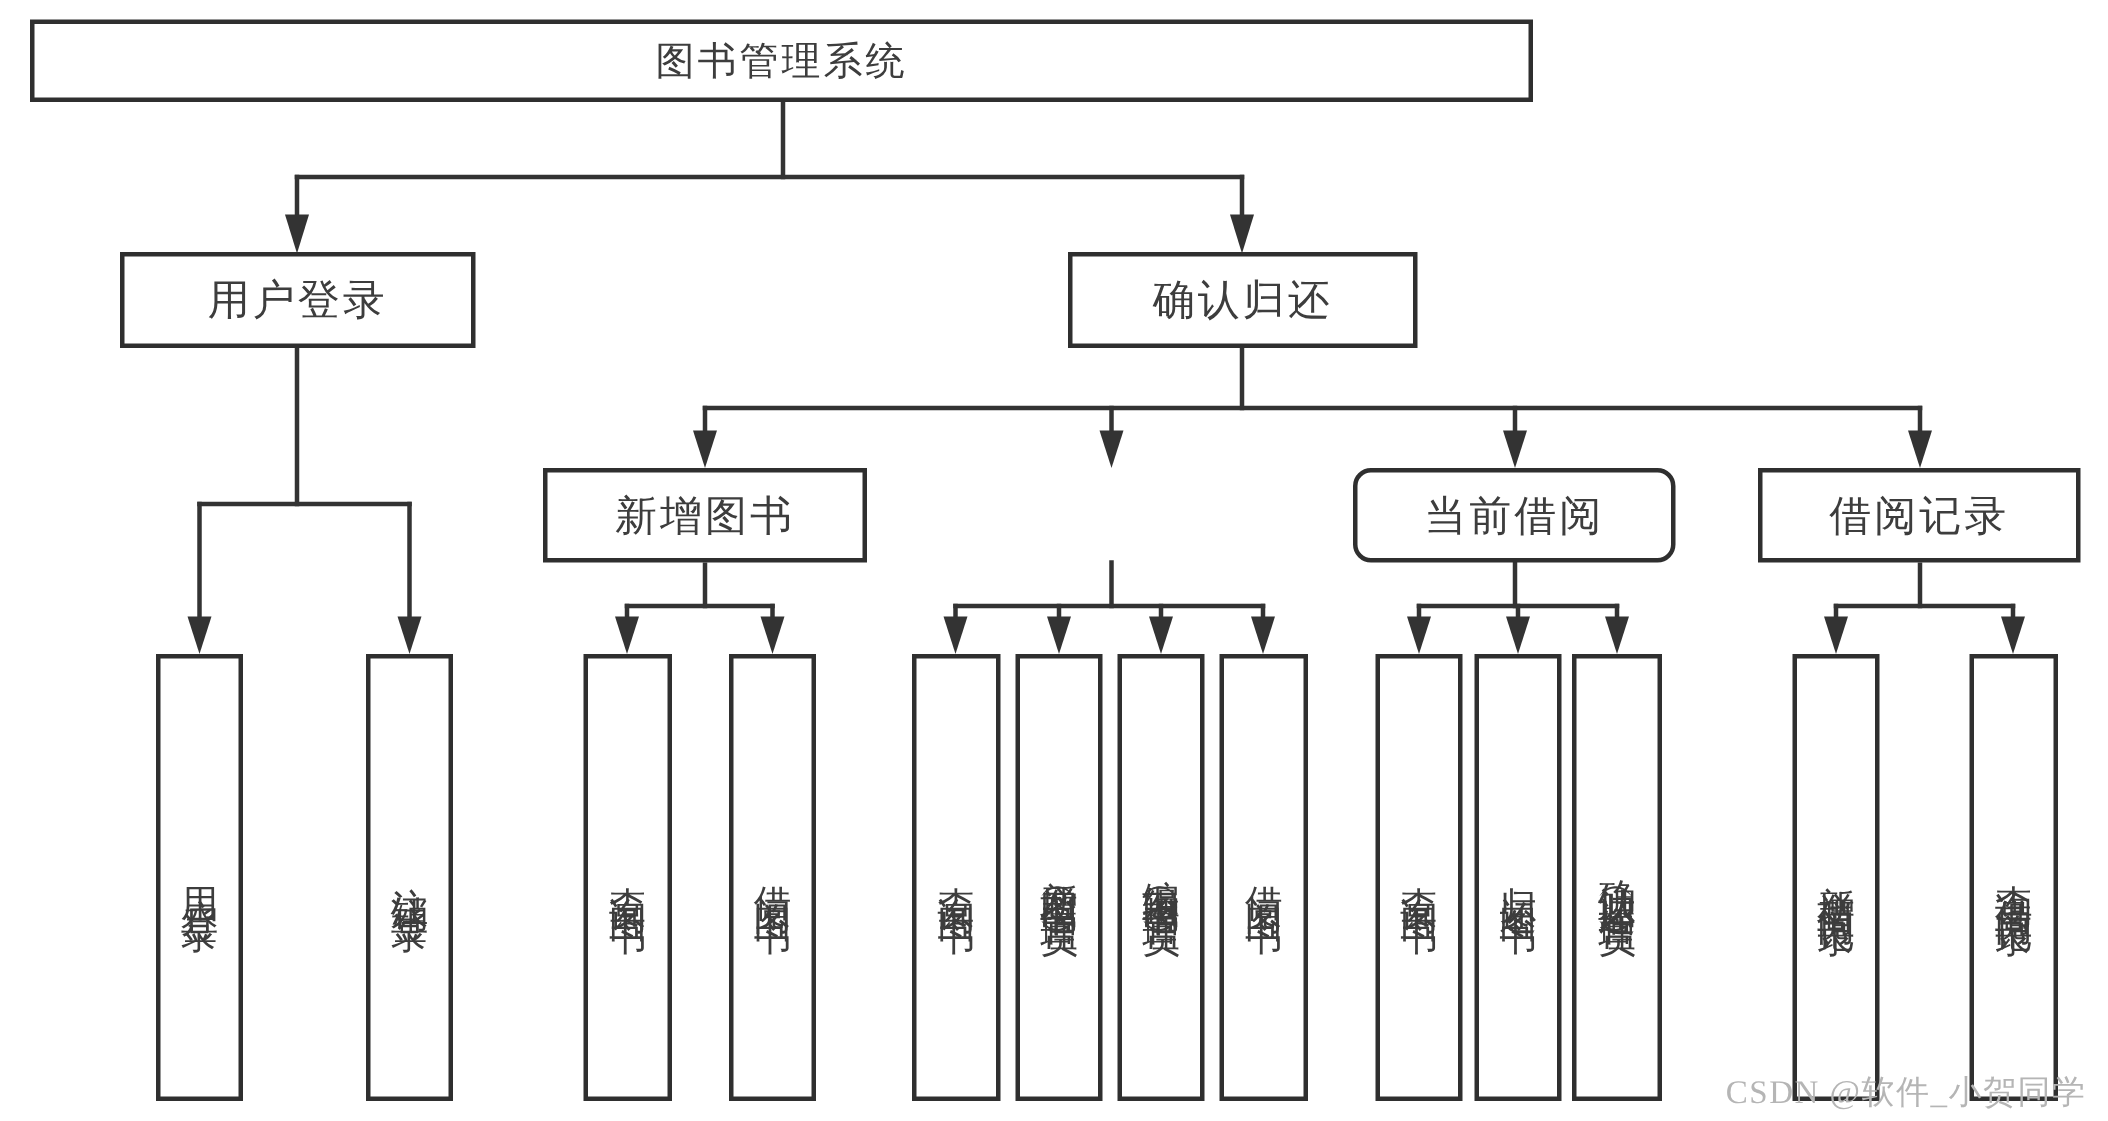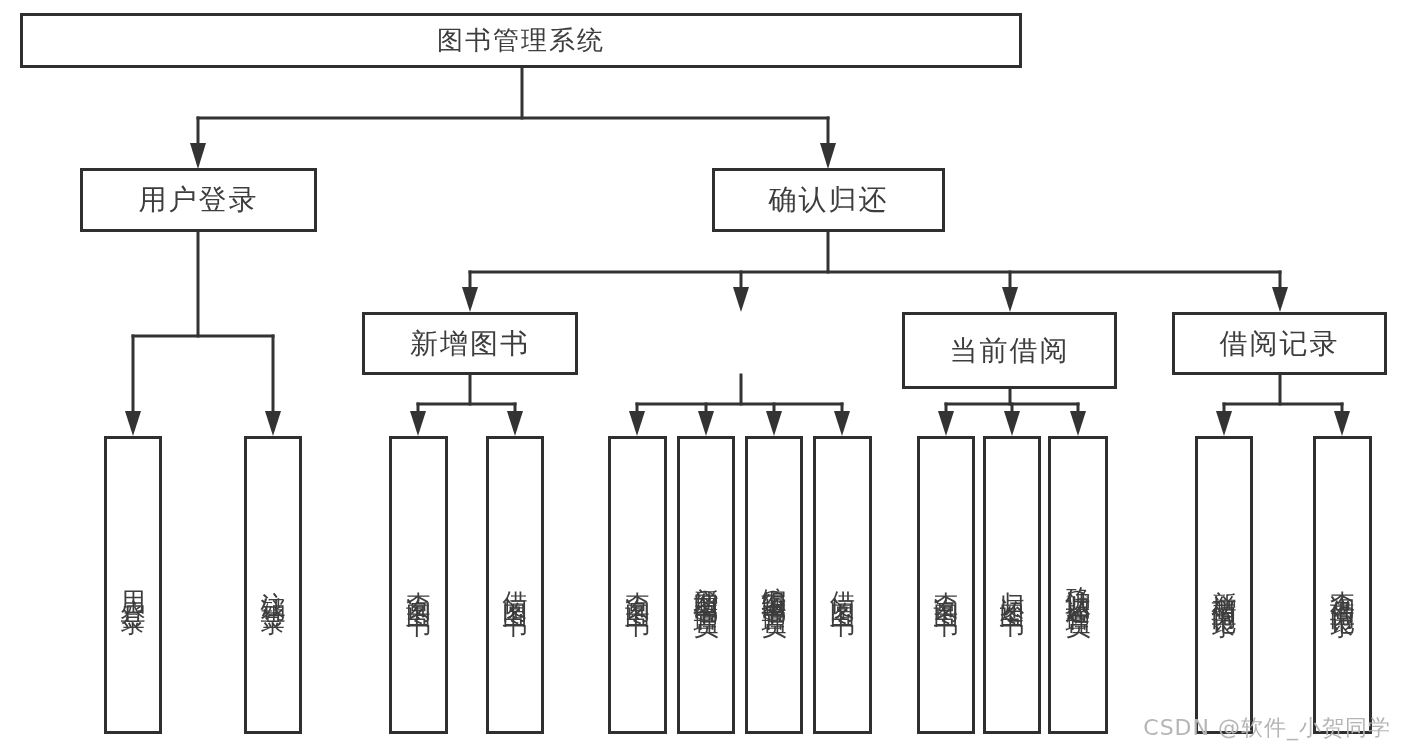--- a/index.html
+++ b/index.html
@@ -50,20 +50,21 @@
   .ls6 { letter-spacing: 5px; }
   .ls9 { letter-spacing: 4px; }
   .watermark {
     position: absolute;
     right: 14px;
     bottom: 4px;
     font-size: 22px;
     color: #b5b5b5;
     letter-spacing: 1px;
     white-space: nowrap;
+    font-family: Liberation Serif, serif;
   }
 </style>
 </head>
 <body>
 
 <div class="stage">
 
   <svg class="connectors" viewBox="0 0 1405 747" xmlns="http://www.w3.org/2000/svg">
     <g stroke="#333333" stroke-width="3" fill="none" stroke-linecap="square">
 
@@ -144,21 +145,21 @@
   <div class="box" style="left:80px; top:168px; width:237px; height:64px;">
     <span class="hlabel">用户登录</span>
   </div>
   <div class="box" style="left:712px; top:168px; width:233px; height:64px;">
     <span class="hlabel">确认归还</span>
   </div>
 
   <div class="box" style="left:362px; top:312px; width:216px; height:63px;">
     <span class="hlabel">新增图书</span>
   </div>
-  <div class="box" style="left:902px; top:312px; width:215px; height:77px;">
+  <div class="box" style="left:902px; top:312px; width:215px; height:63px;border-radius:12px;">
     <span class="hlabel">当前借阅</span>
   </div>
   <div class="box" style="left:1172px; top:312px; width:215px; height:63px;text-align:center;">
     <span class="hlabel">借阅记录</span>
   </div>
 
   <div class="box leaf" style="left:104px; top:436px; width:58px; height:298px;">
     <span class="vlabel ls4">用户登录</span>
   </div>
   <div class="box leaf" style="left:244px; top:436px; width:58px; height:298px;">

